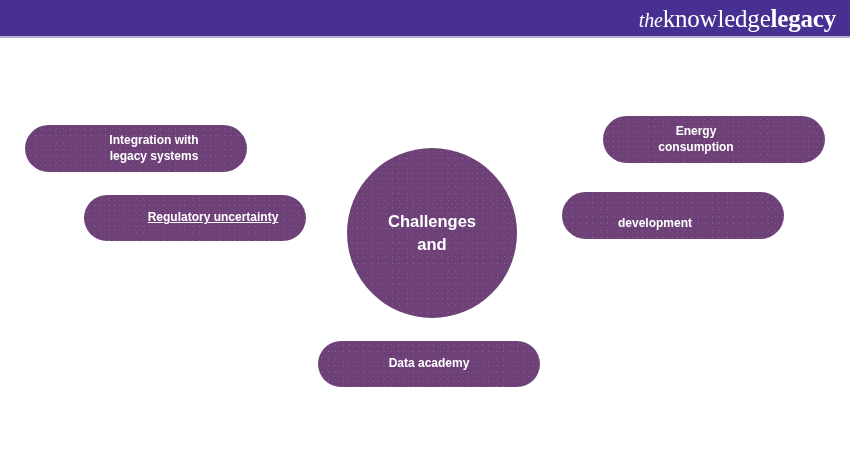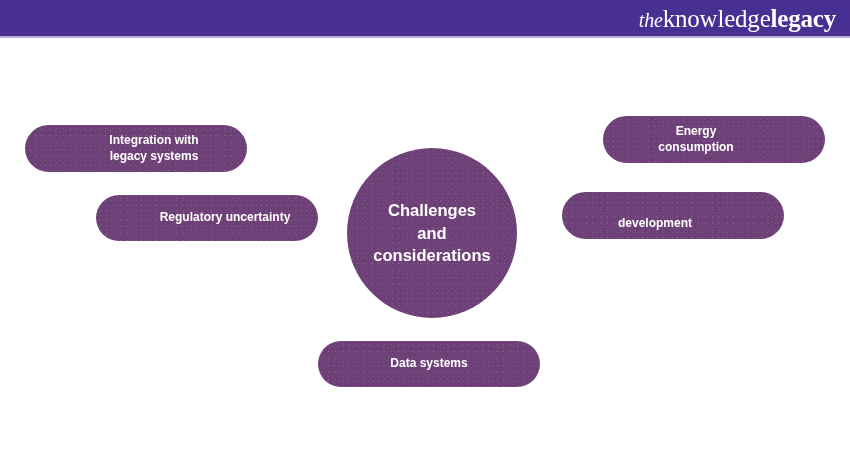--- a/index.html
+++ b/index.html
@@ -106,21 +106,21 @@
     line-height: 1.38;
   }
   .circle .label {
     width: 100%;
     padding: 0 10px;
     box-sizing: border-box;
   }
 
   
   #node-integration     { left: 25px;  top: 85px;  }
-  #node-regulatory      { left: 96px;  top: 155px; }
+  #node-regulatory      { left: 84px;  top: 155px; text-decoration: underline; }
   #node-scalability     { left: 123px; top: 223px; }
   #node-data-privacy    { left: 318px; top: 301px; }
   #node-energy          { left: 603px; top: 76px;  }
   #node-education       { left: 562px; top: 152px; }
   #node-interoperability{ left: 521px; top: 222px; }
   #node-center          { left: 347px; top: 108px; }
 </style>
 </head>
 <body>
 
@@ -141,21 +141,21 @@
 
   <div class="node pill left" id="node-regulatory">
     <div class="label">
       <span>Regulatory uncertainty</span>
     </div>
   </div>
 
 
   <div class="node pill bottom" id="node-data-privacy">
     <div class="label">
-      <span>Data systems</span>
+      <span>Data academy</span>
     </div>
   </div>
 
   <div class="node pill two-line right" id="node-energy">
     <div class="label">
       <span>Energy</span><br>
       <span>consumption</span>
     </div>
   </div>
 
@@ -164,17 +164,16 @@
       <br>
       <span>development</span>
     </div>
   </div>
 
 
   <div class="node circle" id="node-center">
     <div class="label">
       <span>Challenges</span><br>
       <span>and</span><br>
-      <span>considerations</span>
     </div>
   </div>
 
 </div>
 
 </body></html>

